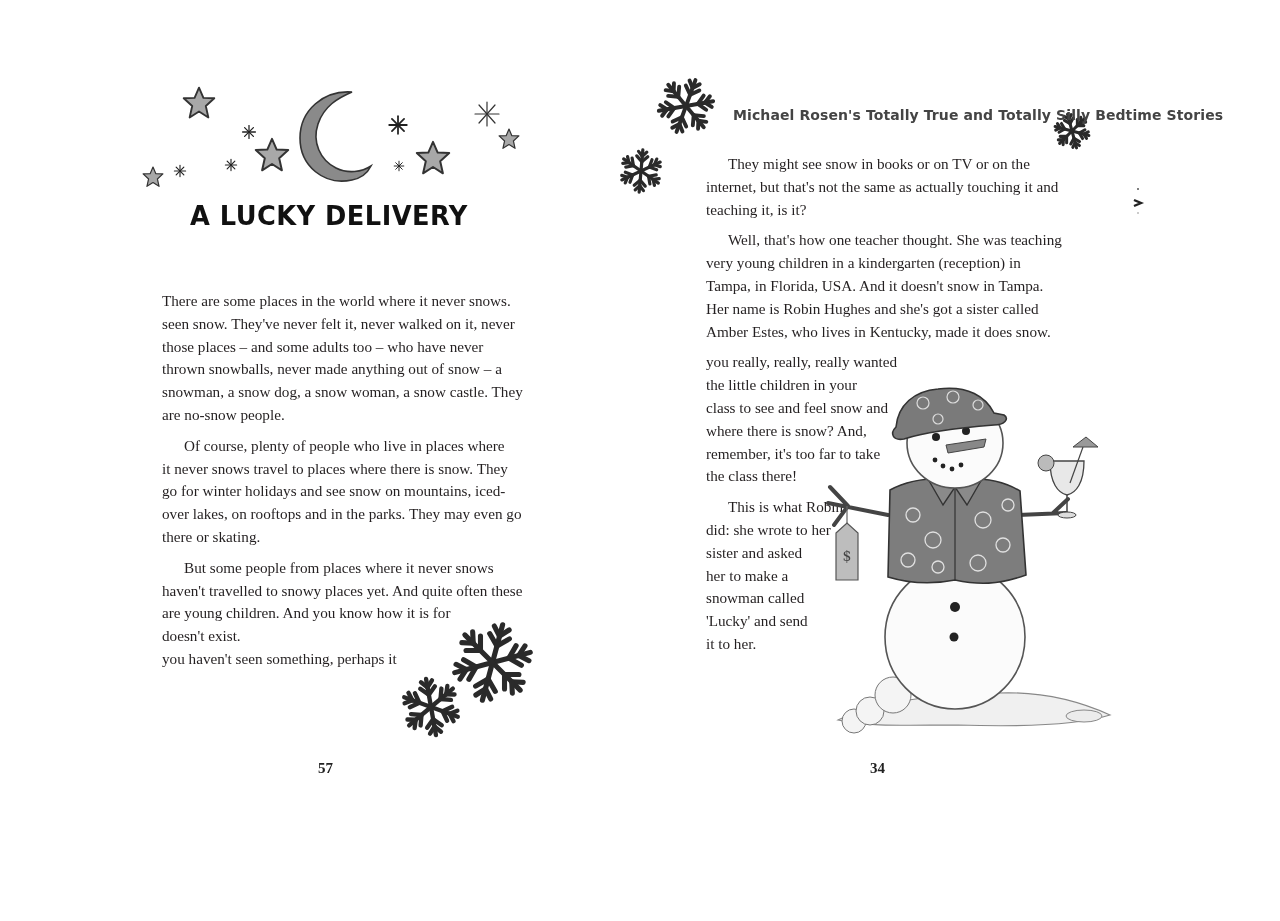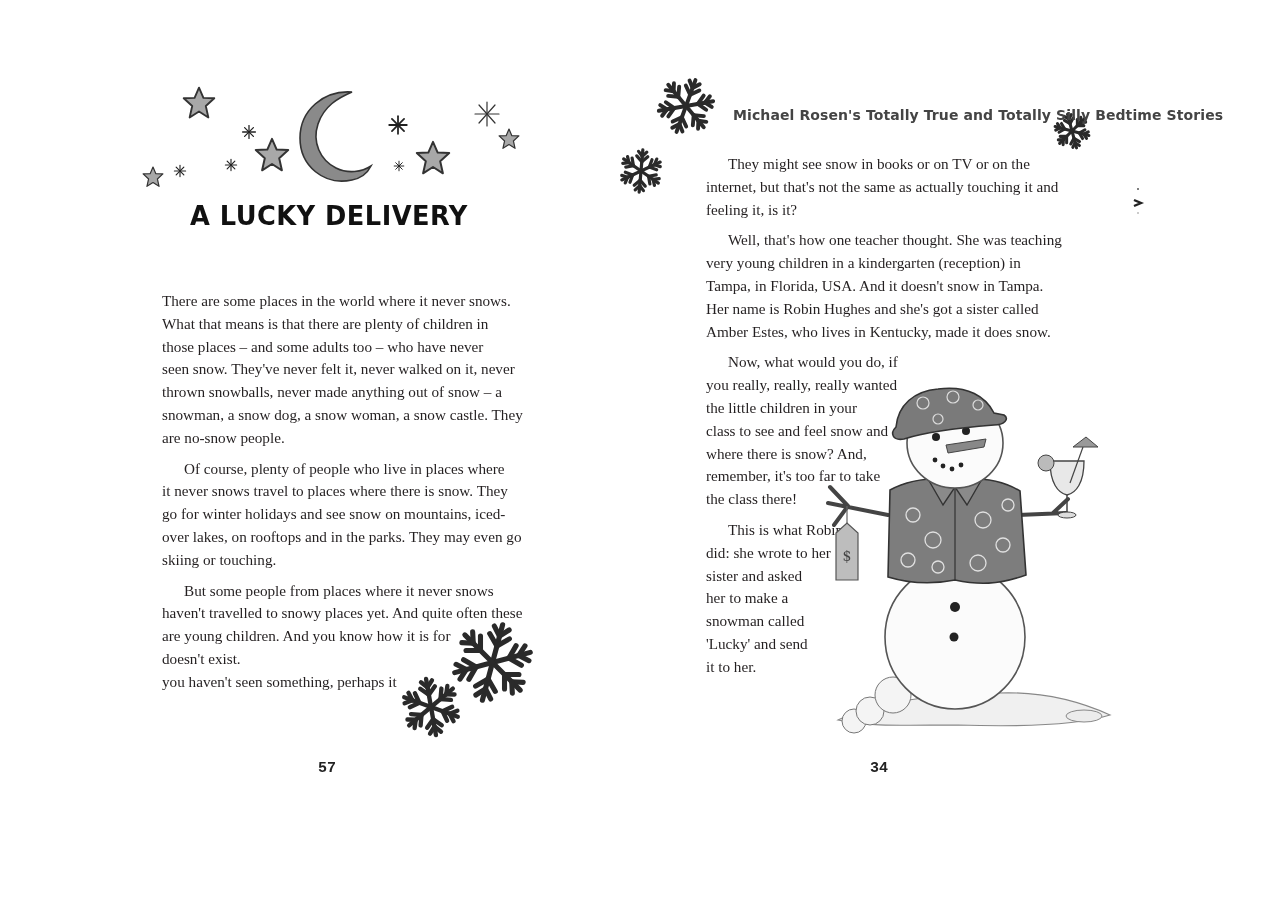--- a/index.html
+++ b/index.html
@@ -5,21 +5,21 @@
   html, body { margin:0; padding:0; background:#ffffff; }
   body { width:1280px; height:921px; position:relative; overflow:hidden; font-family:"Liberation Serif", serif; color:#231f20; }
   .page { position:absolute; top:0; height:921px; }
   .page-left { left:0; width:640px; }
   .page-right { left:640px; width:640px; }
   .chapter-title { position:absolute; left:190px; top:200px; font-family:"DejaVu Sans", sans-serif; font-weight:bold; font-size:27px; letter-spacing:0.5px; color:#111; transform:scaleX(0.95); transform-origin:left; }
   .body-text { position:absolute; font-size:15.2px; line-height:22.8px; color:#231f20; }
   .body-text p { margin:8px; }
   .line { display:block; white-space:nowrap; }
   .running-head { position:absolute; left:733px; top:107px; font-family:"DejaVu Sans", sans-serif; font-weight:bold; font-size:14px; color:#444; letter-spacing:0.1px; }
-  .page-num { position:absolute; top:760px; font-family:Liberation Mono, monospace; font-weight:bold; font-size:15px; color:#222; }
+  .page-num { position:absolute; top:760px; font-family:Liberation Serif, serif; font-weight:bold; font-size:15px; color:#222; }
   svg.deco { position:absolute; overflow:visible; }
 </style>
 </head>
 <body>
 
 <div class="page page-left">
 
   <svg class="deco" style="left:140px;top:80px;" width="400" height="120" viewBox="0 0 400 120">
     <defs>
       <symbol id="star5" viewBox="-10 -10 20 20">
@@ -52,33 +52,32 @@
         <line x1="339" y1="43" x2="355" y2="25"></line>
     </g>
     <use href="#star5" x="358" y="48" width="22" height="22"></use>
   </svg>
 
   <div class="chapter-title">A LUCKY DELIVERY</div>
 
   <div class="body-text" style="left:154px;top:282px;width:380px;">
     <p>
       <span class="line">There are some places in the world where it never snows.</span>
-      <span class="line">What that means is that there are plenty of children in</span>
+      <span class="line">seen snow. They've never felt it, never walked on it, never</span>
       <span class="line">those places – and some adults too – who have never</span>
-      <span class="line">seen snow. They've never felt it, never walked on it, never</span>
       <span class="line">thrown snowballs, never made anything out of snow – a</span>
       <span class="line">snowman, a snow dog, a snow woman, a snow castle. They</span>
       <span class="line">are no-snow people.</span>
     </p>
     <p>
       <span class="line" style="padding-left:22px">Of course, plenty of people who live in places where</span>
       <span class="line">it never snows travel to places where there is snow. They</span>
       <span class="line">go for winter holidays and see snow on mountains, iced-</span>
       <span class="line">over lakes, on rooftops and in the parks. They may even go</span>
-      <span class="line">skiing or touching.</span>
+      <span class="line">there or skating.</span>
     </p>
     <p>
       <span class="line" style="padding-left:22px">But some people from places where it never snows</span>
       <span class="line">haven't travelled to snowy places yet. And quite often these</span>
       <span class="line">are young children. And you know how it is for</span>
       <span class="line">doesn't exist.</span>
       <span class="line">you haven't seen something, perhaps it</span>
     </p>
   </div>
 
@@ -148,31 +147,30 @@
     <path d="M2 14 L9 17 L2 20" stroke="#222" stroke-width="2.4" fill="none"></path>
     <circle cx="6" cy="27" r="0.8" fill="#888"></circle>
   </svg>
 
   <div class="running-head" style="left:93px;">Michael Rosen's Totally True and Totally Silly Bedtime Stories</div>
 
   <div class="body-text" style="left:58px;top:145px;width:380px;">
     <p>
       <span class="line" style="padding-left:22px">They might see snow in books or on TV or on the</span>
       <span class="line">internet, but that's not the same as actually touching it and</span>
-      <span class="line">feeling it, is it?</span>
+      <span class="line">teaching it, is it?</span>
     </p>
     <p>
       <span class="line" style="padding-left:22px">Well, that's how one teacher thought. She was teaching</span>
       <span class="line">very young children in a kindergarten (reception) in</span>
       <span class="line">Tampa, in Florida, USA. And it doesn't snow in Tampa.</span>
       <span class="line">Her name is Robin Hughes and she's got a sister called</span>
       <span class="line">Amber Estes, who lives in Kentucky, made it does snow.</span>
     </p>
     <p>
-      <span class="line" style="padding-left:22px">Now, what would you do, if</span>
       <span class="line">you really, really, really wanted</span>
       <span class="line">the little children in your</span>
       <span class="line">class to see and feel snow and</span>
       <span class="line">where there is snow? And,</span>
       <span class="line">remember, it's too far to take</span>
       <span class="line">the class there!</span>
     </p>
     <p>
       <span class="line" style="padding-left:22px">This is what Robin</span>
       <span class="line">did: she wrote to her</span>

